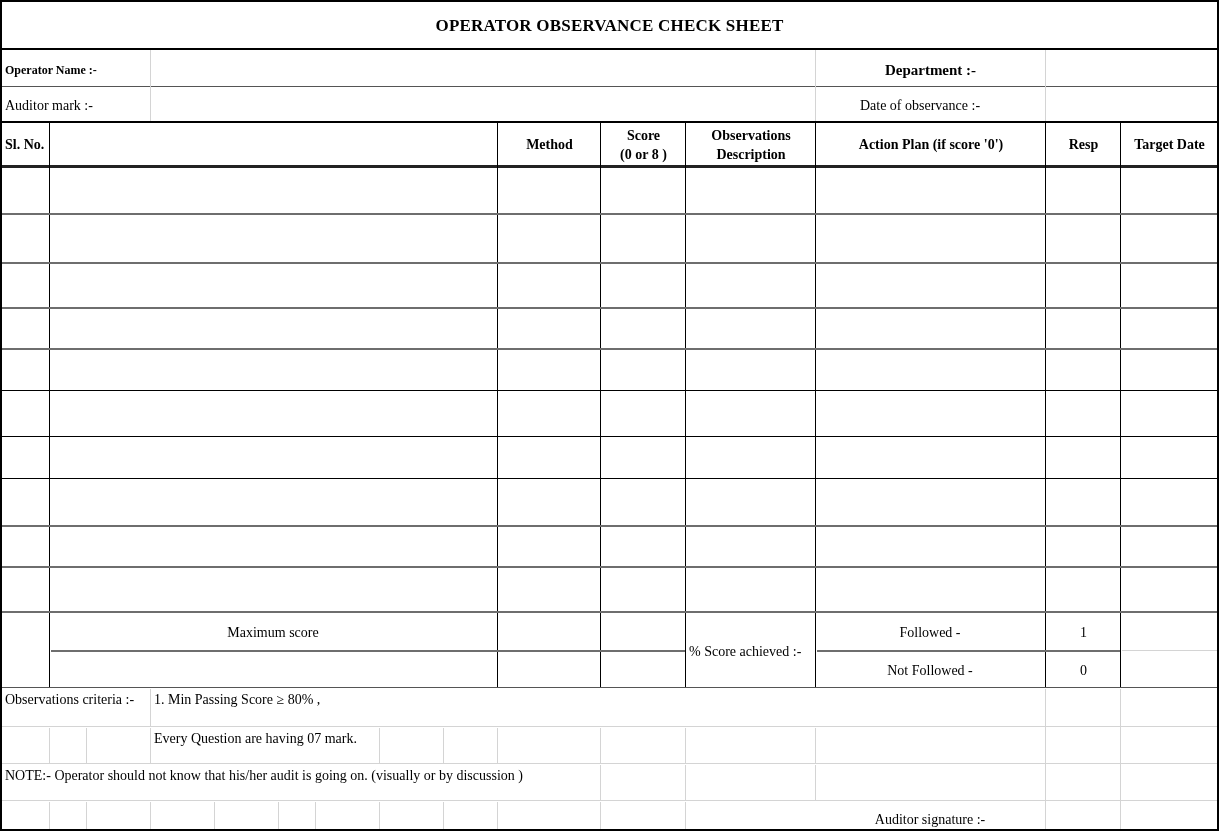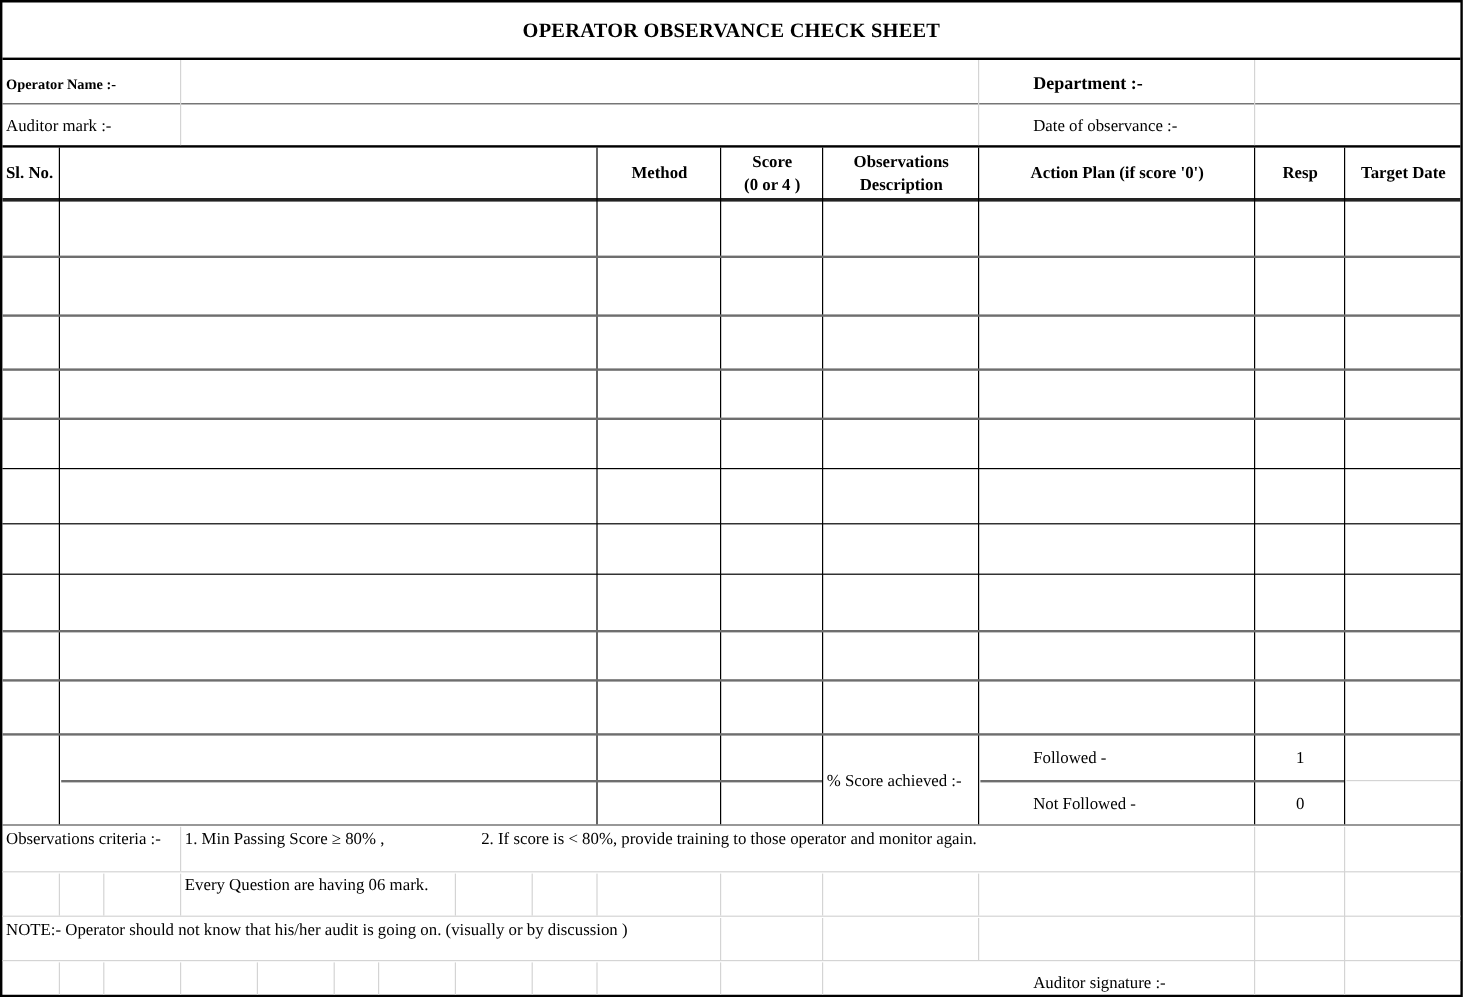--- a/index.html
+++ b/index.html
@@ -7,21 +7,21 @@
   .sheet{position:absolute;left:0;top:0;width:1215px;height:827px;border:2px solid #000;border-bottom-width:3px;background:#fff;}
   .hl{position:absolute;height:0;border-top:2px solid #000;}
   .hl.gray{border-top:2px solid #6e6e6e;}
   .hl.light{border-top:1px solid #d4d4d4;}
   .hl.mid{border-top:1px solid #555;}
   .vl{position:absolute;width:0;border-left:1.5px solid #000;}
   .vl.light{border-left:1px solid #d4d4d4;}
   .txt{position:absolute;font-size:14px;line-height:16px;white-space:nowrap;}
   .b{font-weight:bold;}
   .c{text-align:center;}
-  .r{text-align:left;margin-left:44px;}
+  .r{text-align:center;}
   .title{font-size:17px;font-weight:bold;letter-spacing:0.2px;}
   .cell{position:absolute;}
 </style>
 </head>
 <body>
 
 <div class="sheet">
 
   <div class="txt title c" style="left:0;width:1215px;top:16px;">OPERATOR OBSERVANCE CHECK SHEET</div>
 
@@ -56,21 +56,21 @@
   <div class="vl" style="left:495px;top:121px;height:564px;"></div>
   <div class="vl" style="left:598px;top:121px;height:564px;"></div>
   <div class="vl" style="left:683px;top:121px;height:564px;"></div>
   <div class="vl" style="left:813px;top:121px;height:564px;"></div>
   <div class="vl" style="left:1043px;top:121px;height:564px;"></div>
   <div class="vl" style="left:1118px;top:121px;height:564px;"></div>
 
   <div class="txt b" style="left:3px;top:135px;">Sl. No.</div>
   <div class="txt b c" style="left:497px;width:101px;top:135px;">Method</div>
   <div class="txt b c" style="left:600px;width:83px;top:126px;">Score</div>
-  <div class="txt b c" style="left:600px;width:83px;top:145px;">(0 or 4 )</div>
+  <div class="txt b c" style="left:600px;width:83px;top:145px;">(0 or 8 )</div>
   <div class="txt b c" style="left:685px;width:128px;top:126px;font-family:Liberation Serif, serif;">Observations</div>
   <div class="txt b c" style="left:685px;width:128px;top:145px;">Description</div>
   <div class="txt b c" style="left:815px;width:228px;top:135px;">Action Plan (if score '0')</div>
   <div class="txt b c" style="left:1045px;width:73px;top:135px;">Resp</div>
   <div class="txt b c" style="left:1120px;width:95px;top:135px;">Target Date</div>
 
   <div class="hl gray" style="left:0;width:1215px;top:211px;"></div>
   <div class="hl gray" style="left:0;width:1215px;top:260px;"></div>
   <div class="hl gray" style="left:0;width:1215px;top:305px;"></div>
   <div class="hl gray" style="left:0;width:1215px;top:346px;"></div>
@@ -342,20 +342,21 @@
           <span class="txt" style="left: 4px; top: 13.5px;"></span>
         </div>
       </div>
     </div>
 
   <div class="hl gray" style="left:49px;width:634px;top:648px;"></div>
   <div class="hl gray" style="left:815px;width:303px;top:648px;"></div>
   <div class="hl light" style="left:1120px;width:95px;top:648px;"></div>
   <div class="hl mid" style="left:0;width:1215px;top:685px;border-top-width:1.5px;"></div>
 
+  <div class="txt r" style="left:49px;width:444px;top:623px;">Maximum score</div>
   <div class="cell" style="left:497px;top:611px;width:101px;height:37px;">
       <span class="txt c" style="left:0;width:101px;top:12px;"></span>
     </div>
   <div class="cell" style="left:497px;top:650px;width:101px;height:35px;">
       <span class="txt c" style="left:0;width:101px;top:11px;"></span>
     </div>
   <div class="cell" style="left:600px;top:611px;width:83px;height:74px;"></div>
 
   <div class="txt" style="left:687px;top:642px;">% Score achieved :-</div>
 
@@ -393,20 +394,19 @@
   <div class="vl light" style="left:276px;top:800px;height:27px;"></div>
   <div class="vl light" style="left:313px;top:800px;height:27px;"></div>
   <div class="vl light" style="left:377px;top:800px;height:27px;"></div>
   <div class="vl light" style="left:441px;top:800px;height:27px;"></div>
   <div class="vl light" style="left:495px;top:800px;height:27px;"></div>
   <div class="vl light" style="left:598px;top:800px;height:27px;"></div>
   <div class="vl light" style="left:683px;top:800px;height:27px;"></div>
 
   <div class="txt" style="left:3px;top:690px;">Observations criteria :-</div>
   <div class="txt" style="left:152px;top:690px;text-align:right;">1. Min Passing Score ≥ 80% ,</div>
-  <div class="txt" style="left:399px;top:690px;">2. If score is &lt; 80%, provide training to those operator and monitor again.</div>
-  <div class="txt" style="left:152px;top:729px;">Every Question are having 06 mark.</div>
+  <div class="txt" style="left:152px;top:729px;">Every Question are having 07 mark.</div>
   <div class="txt" style="left:3px;top:766px;">NOTE:- Operator should not know that his/her audit is going on. (visually or by discussion )</div>
   <div class="txt r" style="left:815px;width:226px;top:810px;">Auditor signature :-</div>
   <div class="cell" style="left:1045px;top:800px;width:170px;height:27px;">
       <span class="txt" style="left:4px;top:8px;"></span>
     </div>
 </div>
 
 </body></html>

